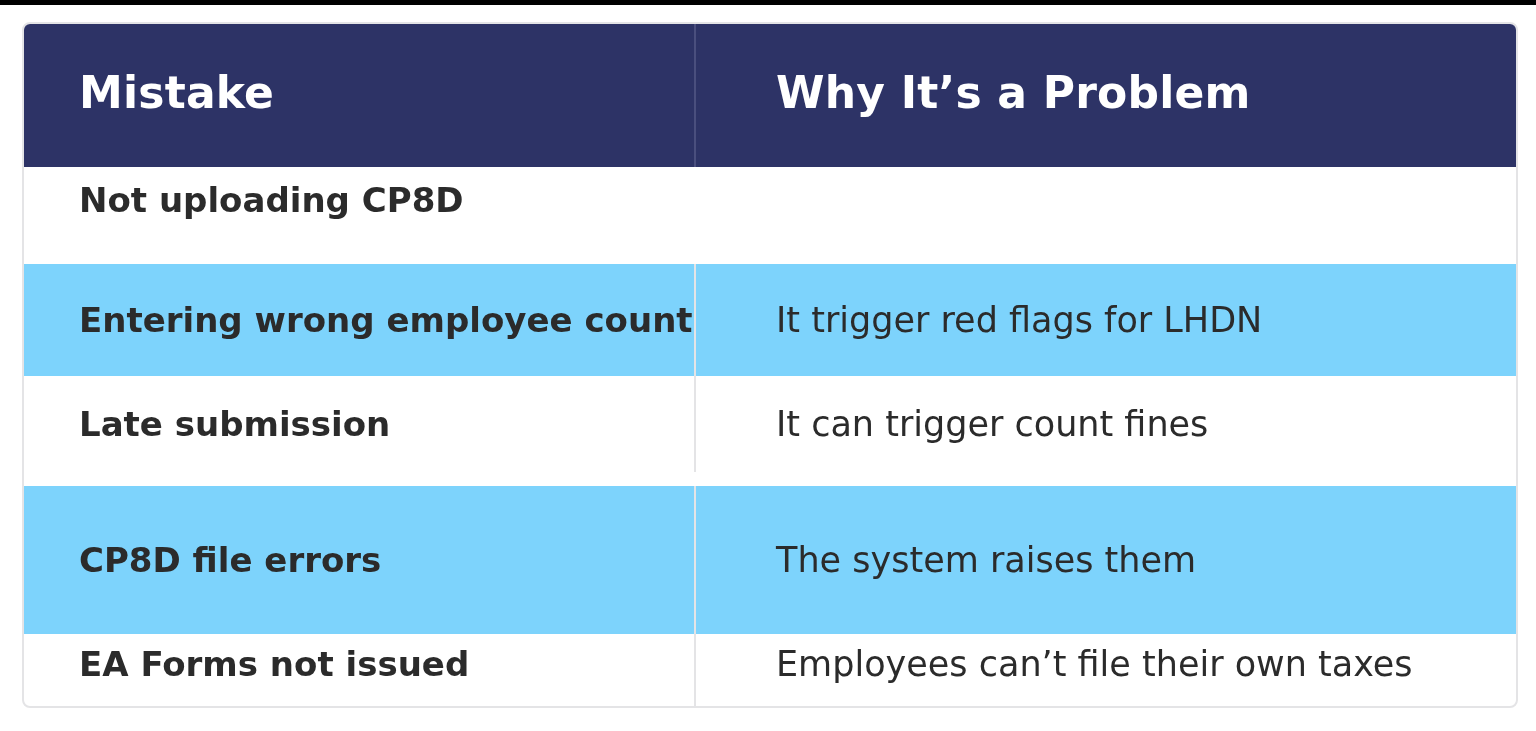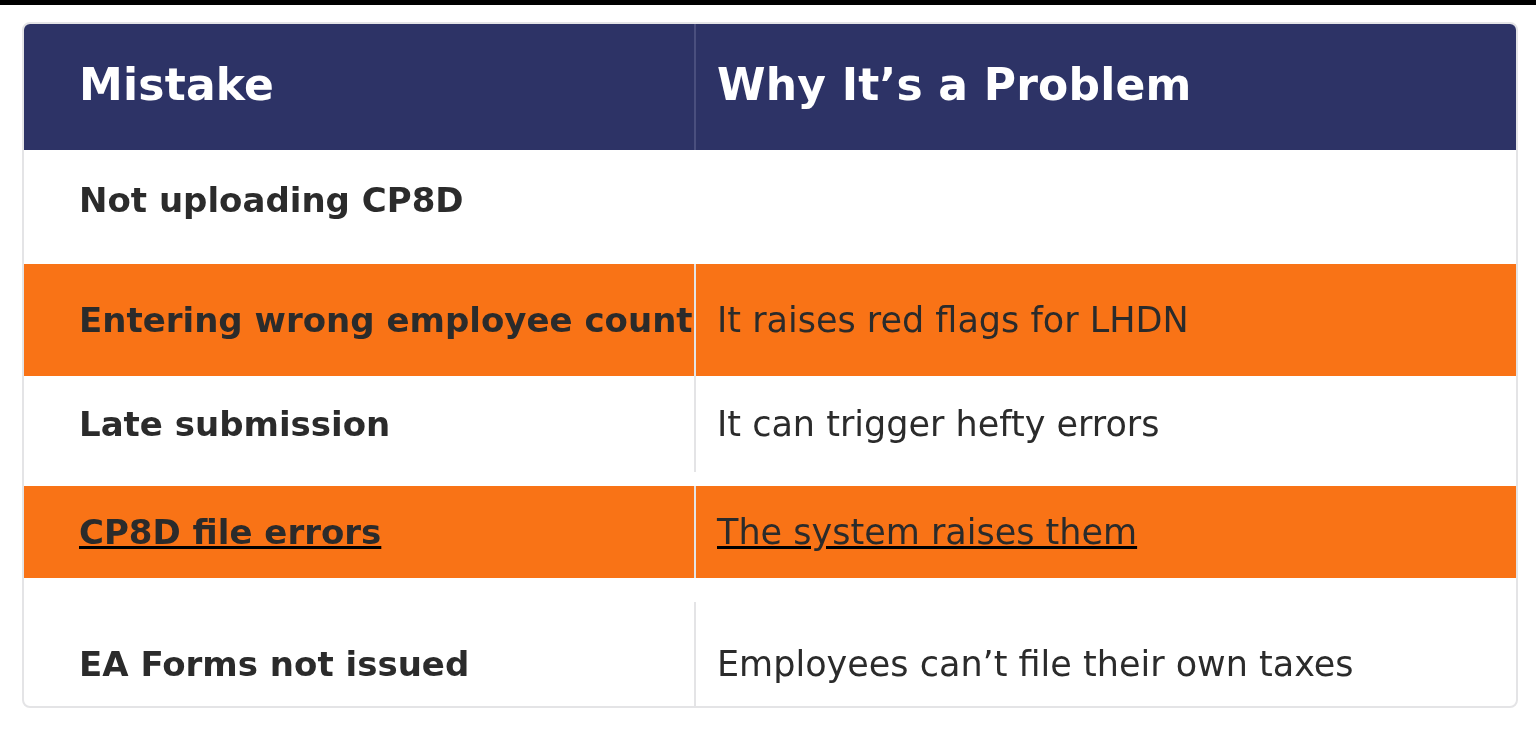--- a/index.html
+++ b/index.html
@@ -39,49 +39,49 @@
       box-sizing: border-box;
     }
     .cell {
       position: relative;
       height: 100%;
       display: flex;
       align-items: center;
       box-sizing: border-box;
     }
     .cell.c1 { width: 670px; padding-left: 55px; }
-    .cell.c2 { flex: 1; padding-left: 21px; border-left: 2px solid #e4e4e6; }
+    .cell.c2 { flex: 1; padding-left: 80px; border-left: 2px solid #e4e4e6; }
 
-    .header { top: 0; height: 126px; background: #2d3366; }
+    .header { top: 0; height: 143px; background: #2d3366; }
     .header .cell.c2 { border-left: 2px solid #4a4f7e; }
     .header .cell span {
       color: #ffffff;
       font-weight: bold;
       font-size: 44px;
       letter-spacing: 0.2px;
       margin-top: -6px;
     }
 
     .body-row .cell.c1 span {
       color: #2b2b2b;
       font-weight: bold;
       font-size: 34px;
     }
     .body-row .cell.c2 span {
       color: #2b2b2b;
       font-weight: normal;
       font-size: 35px;
     }
-    .alt { background: #f97316; }
+    .alt { background: #7dd3fc; }
 
     .r1 { top: 126px; height: 114px; gap: 28px; }
     .r1 .c1 span { margin-top: -14px; }
     .r2 { top: 240px; height: 112px; }
     .r3 { top: 352px; height: 96px; }
-    .r4 { top: 462px; height: 92px; text-decoration: underline; }
+    .r4 { top: 462px; height: 148px; }
     .r5 { top: 578px; height: 120px; }
     .r5 .cell span { margin-top: 4px; }
   </style>
 </head>
 <body>
 
 <div class="top-bar"></div>
 
 <div class="table-wrap">
 
@@ -98,30 +98,30 @@
     <div class="cell c1">
       <span>Not uploading CP8D</span>
     </div>
   </div>
 
   <div class="row body-row r2 alt">
     <div class="cell c1">
       <span>Entering wrong employee count</span>
     </div>
     <div class="cell c2">
-      <span>It raises red flags for LHDN</span>
+      <span>It trigger red flags for LHDN</span>
     </div>
   </div>
 
   <div class="row body-row r3">
     <div class="cell c1">
       <span>Late submission</span>
     </div>
     <div class="cell c2">
-      <span>It can trigger hefty errors</span>
+      <span>It can trigger count fines</span>
     </div>
   </div>
 
   <div class="row body-row r4 alt">
     <div class="cell c1">
       <span>CP8D file errors</span>
     </div>
     <div class="cell c2">
       <span>The system raises them</span>
     </div>

